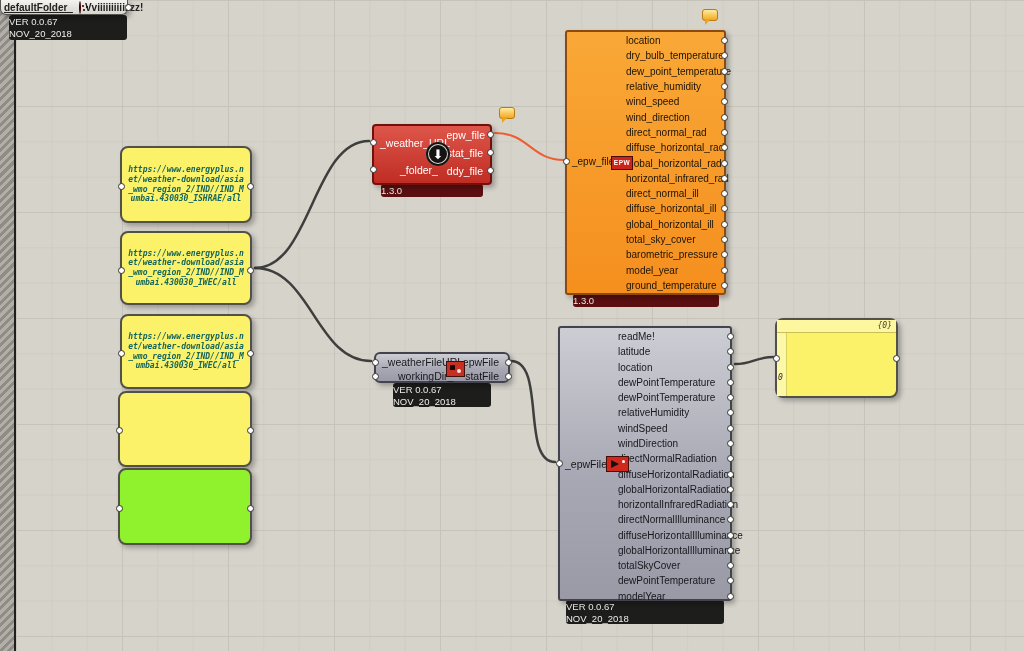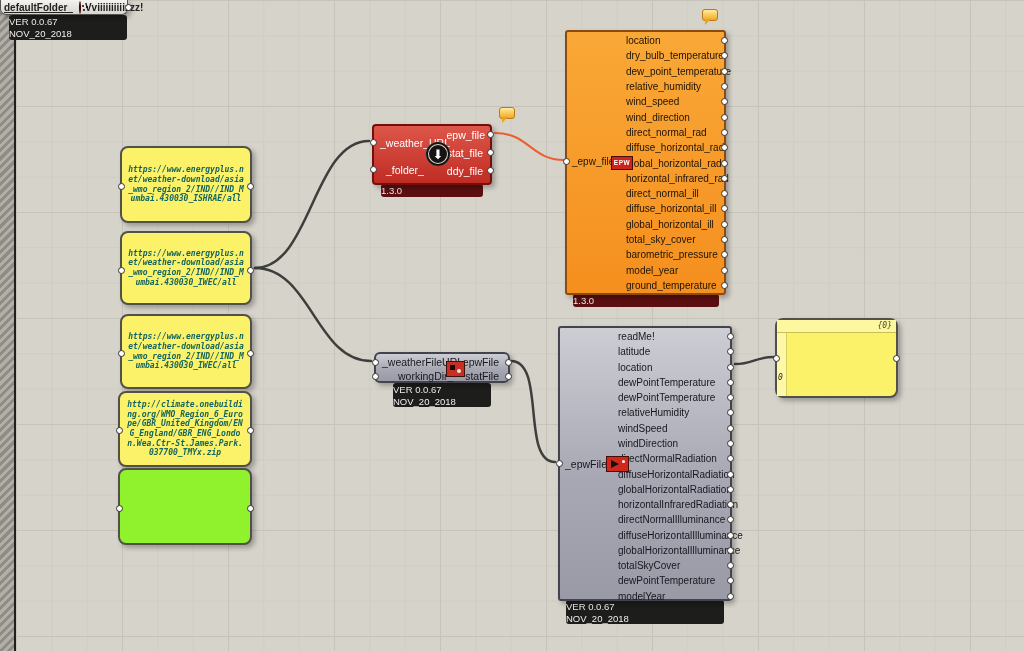--- a/index.html
+++ b/index.html
@@ -120,35 +120,34 @@
   <div class="txt">https://www.energyplus.net/weather-download/asia_wmo_region_2/IND//IND_Mumbai.430030_IWEC/all</div>
   <i class="port" style="left:-4px;top:34px;"></i>
   <i class="port pr" style="top:34px;"></i>
 </div>
 <div class="panel shadow" style="left:120px;top:314px;width:132px;height:75px;">
   <div class="txt">https://www.energyplus.net/weather-download/asia_wmo_region_2/IND//IND_Mumbai.430030_IWEC/all</div>
   <i class="port" style="left:-4px;top:34px;"></i>
   <i class="port pr" style="top:34px;"></i>
 </div>
 <div class="panel shadow" style="left:118px;top:391px;width:134px;height:76px;">
-  <div class="txt">http://climate.onebuilding.org/WMO_Region_6_Europe/GBR_United_Kingdom/ENG_England/GBR_ENG_London.Wea.Ctr-St.James.Park.037700_TMYx.zip</div>
   <i class="port" style="left:-4px;top:34px;"></i>
   <i class="port pr" style="top:34px;"></i>
 </div>
 <div class="panel green shadow" style="left:118px;top:468px;width:134px;height:77px;">
   <i class="port" style="left:-4px;top:35px;"></i>
   <i class="port pr" style="top:35px;"></i>
 </div>
 
 <div class="vtag maroon" style="left:381px;top:184px;width:102px;height:13px;line-height:11px;">
   <span>1.3.0</span>
 </div>
 <div class="comp comp-red shadow" style="left:372px;top:124px;width:120px;height:61px;">
   <span class="lbl" style="left:6px;top:11px;">_weather_URL</span>
-  <span class="lbl" style="left:12px;top:38px;text-align:center;">_folder_</span>
+  <span class="lbl" style="left:26px;top:38px;text-align:center;">_folder_</span>
   <span class="lbl" style="right:5px;top:3px;">epw_file</span>
   <span class="lbl" style="right:7px;top:21px;">stat_file</span>
   <span class="lbl" style="right:7px;top:39px;">ddy_file</span>
   <span class="dl-icon" style="left:52px;top:16px;">⬇</span>
   <i class="port" style="left:-4px;top:13px;"></i>
   <i class="port" style="left:-4px;top:40px;"></i>
   <i class="port pr" style="top:5px;"></i>
   <i class="port pr" style="top:23px;"></i>
   <i class="port pr" style="top:41px;"></i>
 </div>

